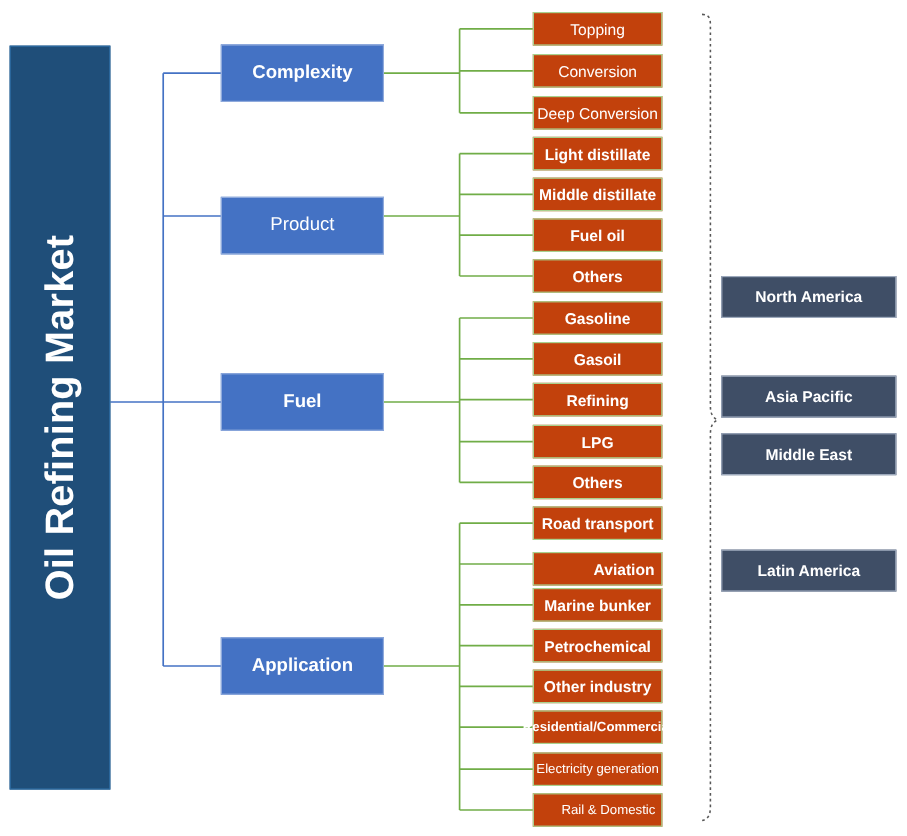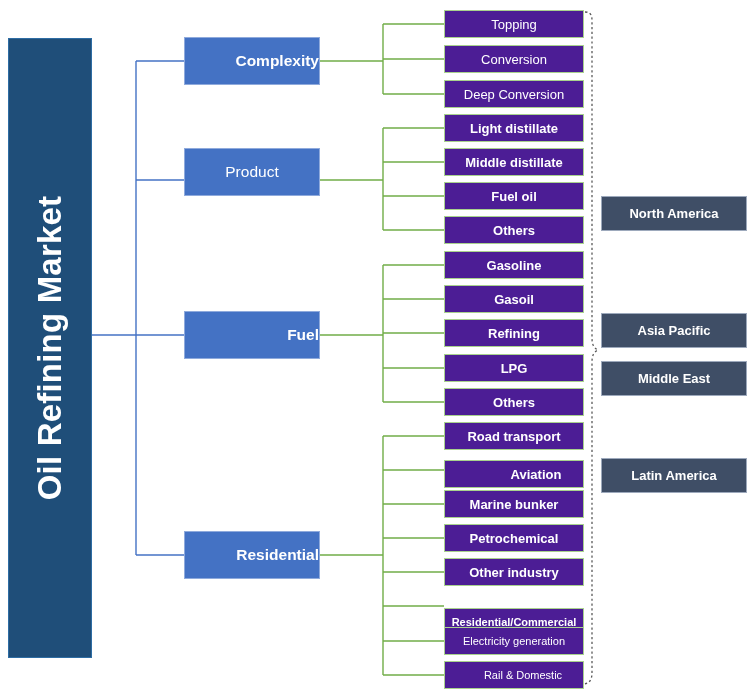--- a/index.html
+++ b/index.html
@@ -51,30 +51,30 @@
     background: #4472C4;
     border: 1px solid #8FAADC;
     box-sizing: border-box;
     color: #ffffff;
     display: flex;
     align-items: center;
     justify-content: center;
     font-size: 15.5px;
     font-family: "Liberation Sans", sans-serif;
   }
-  .cat-box.bold { font-weight: bold; justify-content: flex-end; }
+  .cat-box.bold { font-weight: bold; }
   .cat-box.reg  { font-weight: normal; }
 
   
   .leaf-box {
     position: absolute;
     left: 444px;
-    width: 140px;
+    width: 108px;
     height: 28px;
-    background: #4c1d95;
+    background: #c2410c;
     border: 1px solid #A9D18E;
     box-sizing: border-box;
     color: #ffffff;
     display: flex;
     align-items: center;
     justify-content: center;
     font-family: "Liberation Sans", sans-serif;
     font-size: 13px;
     text-align: left;
     line-height: 1;
@@ -176,30 +176,30 @@
   </svg>
 
   <div class="title-bar">
     <span class="title-text">Oil Refining Market</span>
   </div>
 
   <div class="cat-box bold" style="left:184px; top:37px;">
     <span>Complexity</span>
   </div>
 
-  <div class="cat-box reg" style="left:184px; top:148px;">
+  <div class="cat-box reg" style="left:184px; top:164px;">
     <span>Product</span>
   </div>
 
   <div class="cat-box bold" style="left:184px; top:311px;">
     <span>Fuel</span>
   </div>
 
   <div class="cat-box bold" style="left:184px; top:531px;">
-    <span>Residential</span>
+    <span>Application</span>
   </div>
 
   <div class="leaf-box reg" style="top:10px;">
     <span>Topping</span>
   </div>
   <div class="leaf-box reg" style="top:45px;">
     <span>Conversion</span>
   </div>
   <div class="leaf-box reg" style="top:80px;">
     <span>Deep Conversion</span>
@@ -242,31 +242,31 @@
   </div>
   <div class="leaf-box bold" style="top:490px;">
     <span>Marine bunker</span>
   </div>
   <div class="leaf-box bold" style="top:524px;">
     <span>Petrochemical</span>
   </div>
   <div class="leaf-box bold" style="top:558px;">
     <span>Other industry</span>
   </div>
-  <div class="leaf-box bold small" style="top:592px;margin-top:16px;">
+  <div class="leaf-box bold small" style="top:592px;">
     <span>Residential/Commercial</span>
   </div>
   <div class="leaf-box reg small" style="top:627px;">
     <span>Electricity generation</span>
   </div>
   <div class="leaf-box reg small" style="top:661px;padding-left:18px;">
     <span>Rail &amp; Domestic</span>
   </div>
 
-  <div class="region-box" style="top:196px;">
+  <div class="region-box" style="top:230px;">
     <span>North America</span>
   </div>
   <div class="region-box" style="top:313px;">
     <span>Asia Pacific</span>
   </div>
   <div class="region-box" style="top:361px;">
     <span>Middle East</span>
   </div>
   <div class="region-box" style="top:458px;">
     <span>Latin America</span>

